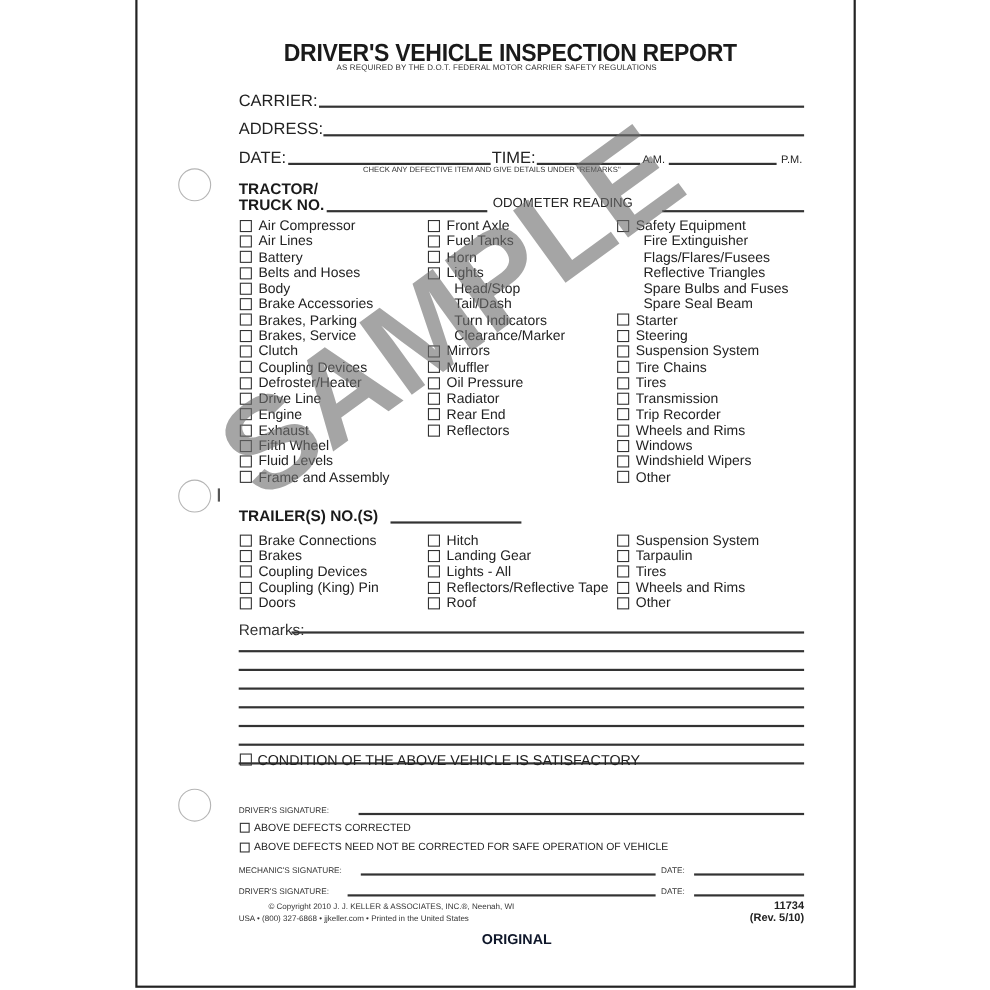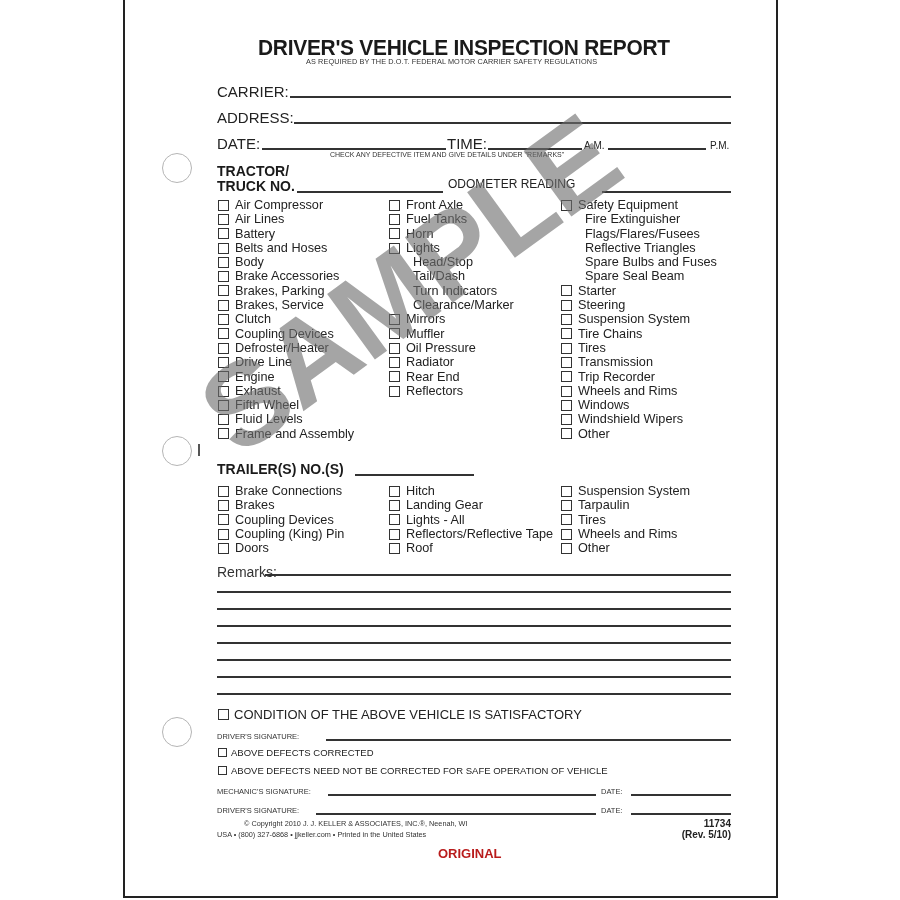--- a/index.html
+++ b/index.html
@@ -27,21 +27,21 @@
   .tiny { font-size: 7px; color: #333; }
   .bold-head { font-size: 14px; font-weight: bold; color: #1a1a1a; line-height: 15px; text-align: right; }
 
   .col { position: absolute; }
   .item { height: 14.3px; font-size: 12.7px; line-height: 14.3px; display: flex; align-items: center; color: #222; }
   .cb { width: 11px; height: 11px; border: 1.2px solid #333; margin-right: 6px; flex: 0 0 auto; background: transparent; }
   .sub { padding-left: 24px; }
 
   .remark-line { position: absolute; left: 217px; width: 514px; height: 1.5px; background: #333; }
 
-  .sat { left: 218px; top: 707px; font-size: 13px; display: flex; align-items: center; color: #222; }
+  .sat { left: 218px; top: 683px; font-size: 13px; display: flex; align-items: center; color: #222; }
   .sat .cb { width: 11px; height: 11px; margin-right: 5px; }
   .chk-small { display: flex; align-items: center; font-size: 9.5px; color: #222; }
   .chk-small .cb { width: 9px; height: 9px; margin-right: 4px; }
 
   .watermark {
     position: absolute; left: 175px; top: 370px; font-size: 118px; font-weight: bold;
     color: rgba(110,110,110,0.62); transform: rotate(-36deg); transform-origin: left top;
     letter-spacing: -2px; pointer-events: none; white-space: nowrap;
   }
 </style>
@@ -375,15 +375,15 @@
 
 <div class="abs" style="left:217px; top:806px; font-size:7.5px; color:#333;">DRIVER'S SIGNATURE:</div>
 <div class="rule" style="left:316px; top:813px; width:280px;"></div>
 <div class="abs" style="left:601px; top:806px; font-size:7.5px; color:#333;">DATE:</div>
 <div class="rule" style="left:631px; top:813px; width:100px;"></div>
 
 <div class="abs" style="left:217px; top:819px; font-size:7.3px; color:#333;padding-left:27px;">© Copyright 2010 J. J. KELLER &amp; ASSOCIATES, INC.®, Neenah, WI</div>
 <div class="abs" style="left:217px; top:830px; font-size:7.3px; color:#333;">USA • (800) 327-6868 • jjkeller.com • Printed in the United States</div>
 <div class="abs" style="right:169px; top:818px; font-size:10px; font-weight:bold; color:#222;">11734</div>
 <div class="abs" style="right:169px; top:829px; font-size:10px; font-weight:bold; color:#222;">(Rev. 5/10)</div>
-<div class="abs" style="left:438px; top:846px; font-size:13px; font-weight:bold; color:#b91c1c;">ORIGINAL</div>
+<div class="abs" style="left:438px; top:846px; font-size:13px; font-weight:bold; color:#0f172a;">ORIGINAL</div>
 
 <div class="watermark">SAMPLE</div>
 
 </body></html>

